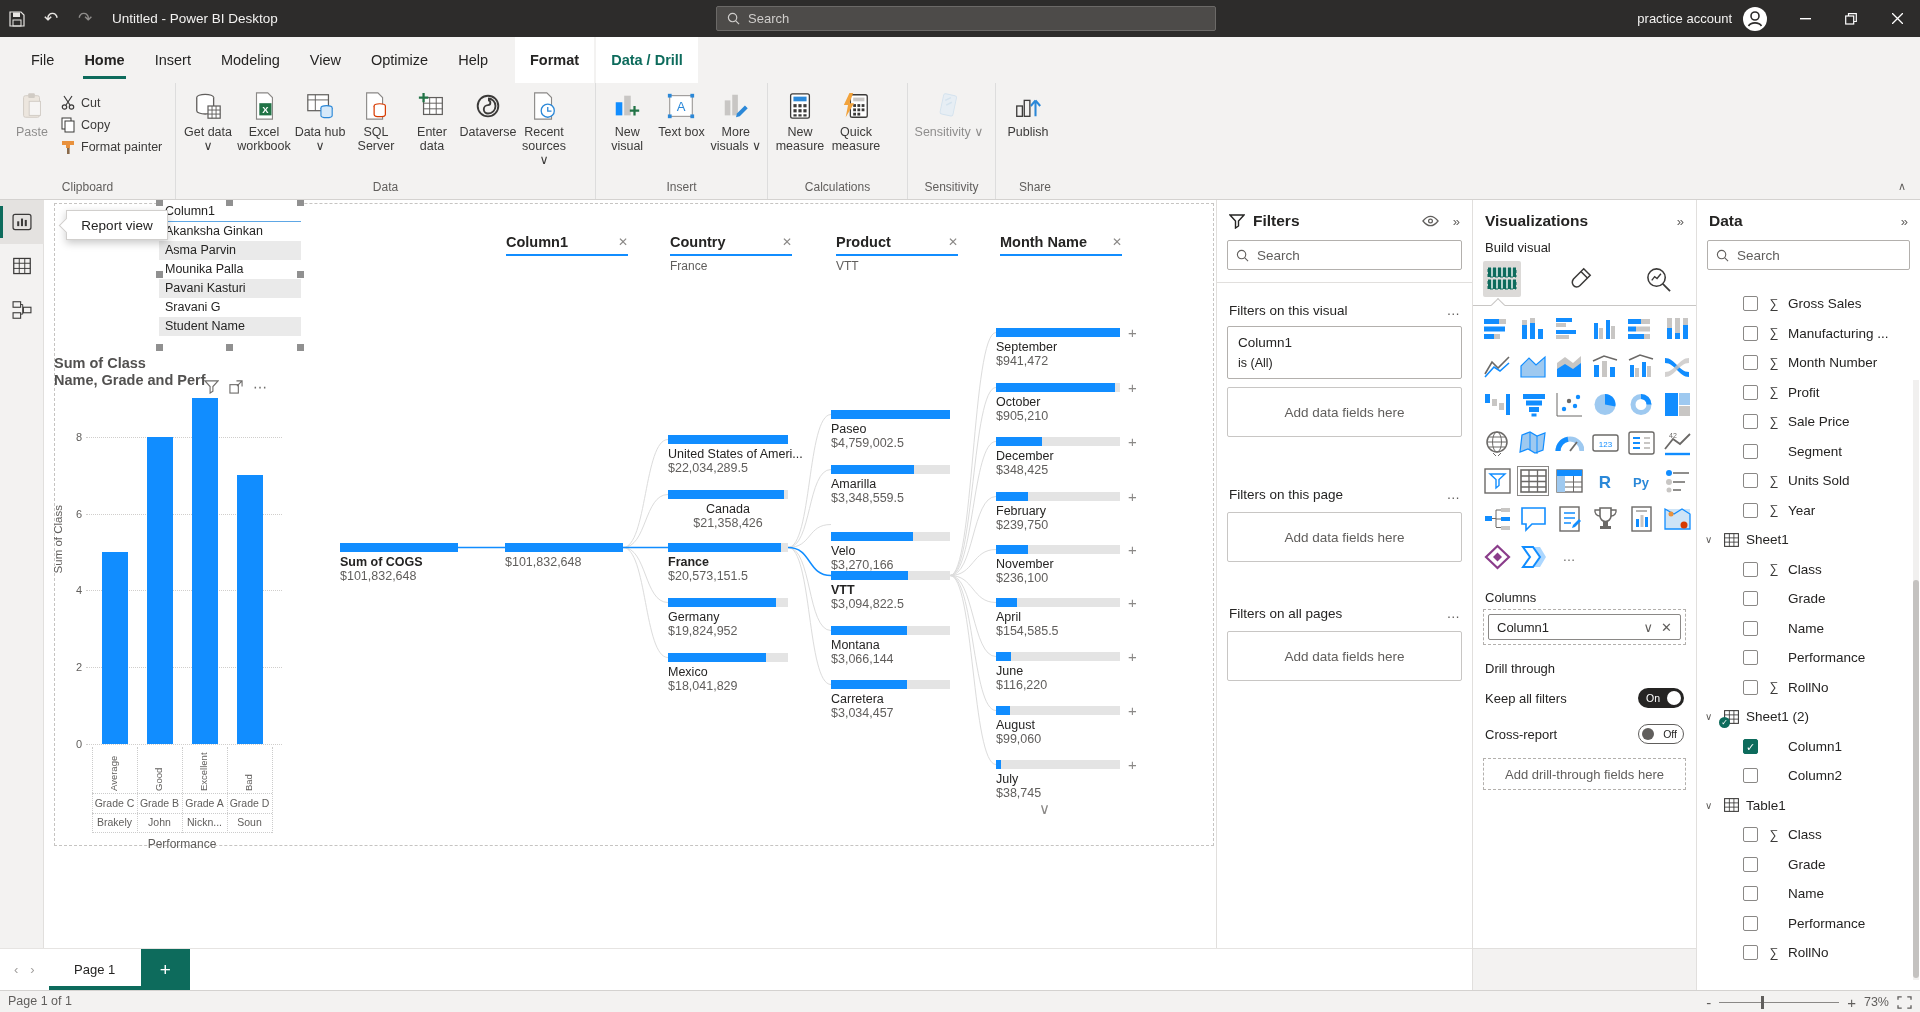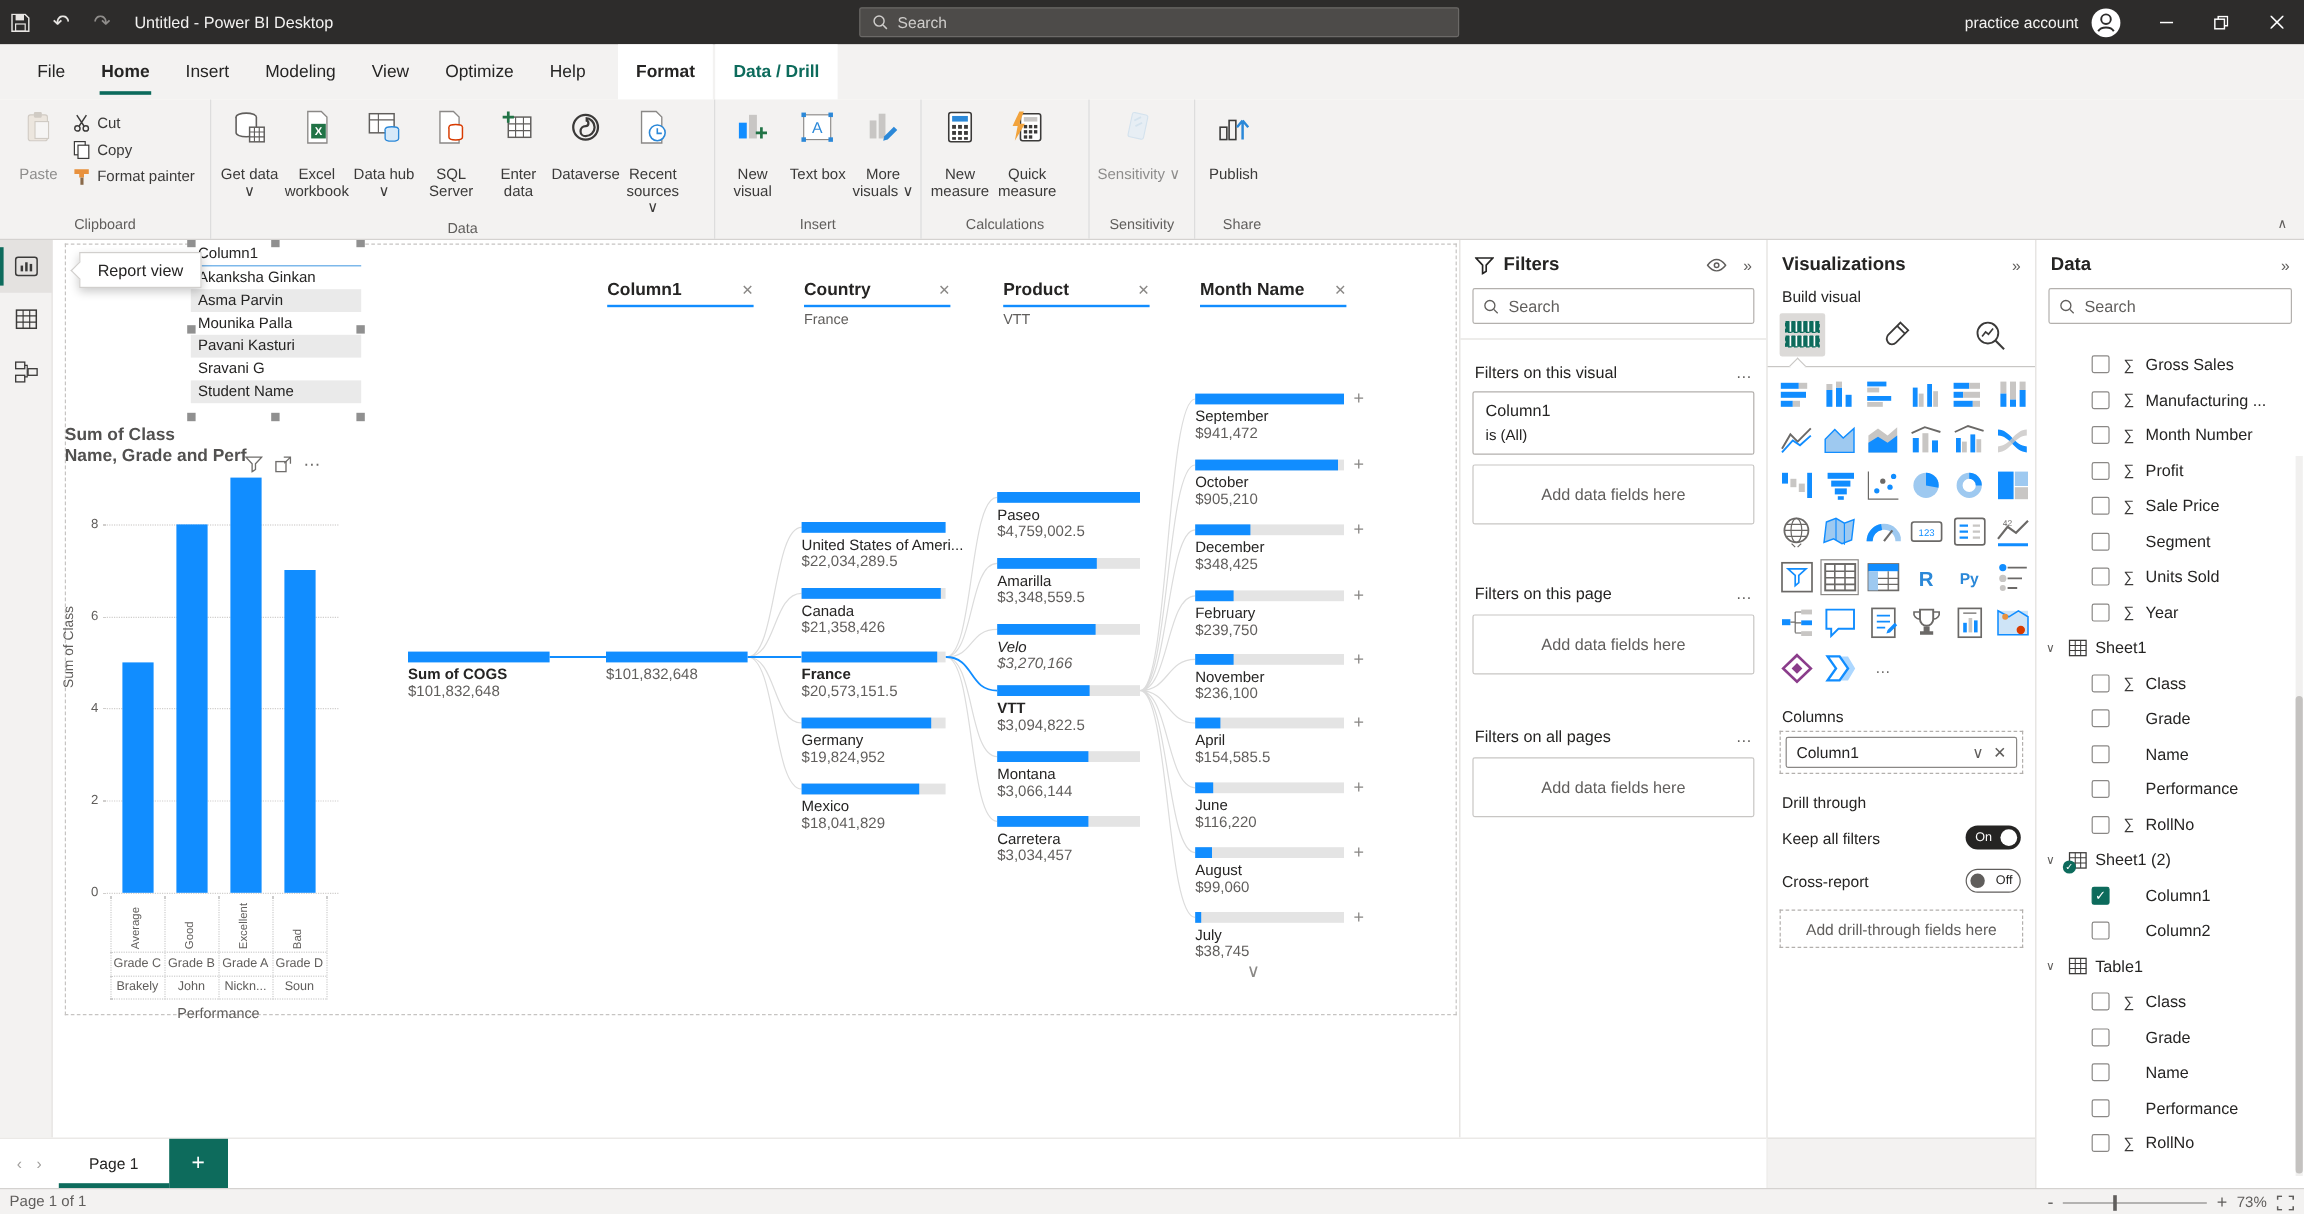--- a/index.html
+++ b/index.html
@@ -22,21 +22,21 @@
 .mitem.active{font-weight:bold}
 .mitem.active::after{content:"";position:absolute;left:14px;right:14px;bottom:4px;height:3px;background:#0d6b5c}
 .mitem.ctx{background:#fff;font-weight:bold;margin-left:2px}
 .mitem.ctx2{color:#0d6b5c}
 
 .ribbon{position:absolute;left:0;top:83px;width:1920px;height:117px;background:#f3f2f1;border-bottom:1px solid #d4d2d0;display:flex}
 .rgroup{display:flex;flex-direction:column;border-right:1px solid #ddd;padding:4px 4px 0 4px;position:relative}
 .rbtns{flex:1;display:flex;align-items:flex-start}
 .rlabel{height:22px;text-align:center;font-size:12px;color:#605e5c;line-height:20px}
 .bigbtn{width:56px;display:flex;flex-direction:column;align-items:center;padding-top:4px;font-size:12.5px;line-height:14px;text-align:center;color:#3b3a39;cursor:pointer}
-.bigbtn .bl{margin-top:17px}
+.bigbtn .bl{margin-top:4px}
 .bigbtn.dis{opacity:.55}
 .smallcol{display:flex;flex-direction:column;justify-content:flex-start;gap:6px;padding-top:8px}
 .smallbtn{display:flex;align-items:center;gap:5px;font-size:12.5px;color:#3b3a39;cursor:pointer}
 .ribcollapse{position:absolute;right:14px;bottom:6px;color:#605e5c;font-size:11px}
 
 .sidebar{position:absolute;left:0;top:200px;width:44px;height:748px;background:#f3f2f1;border-right:1px solid #e1dfdd}
 .sbitem{width:44px;height:44px;display:flex;align-items:center;justify-content:center;position:relative;cursor:pointer}
 .sbitem.active{background:#e4e2e0}
 .sbitem.active::before{content:"";position:absolute;left:0;top:6px;bottom:6px;width:3px;background:#0d6b5c}
 
@@ -480,21 +480,21 @@
         <div class="tnm"></div>
         <div class="tvl">$101,832,648</div>
       </div>
       <div class="tnode" style="left: 624px; top: 235px; width: 120px;">
         <div class="tbar">
           <div class="tfill" style="width: 100%;"></div>
         </div>
         <div class="tnm">United States of Ameri...</div>
         <div class="tvl">$22,034,289.5</div>
       </div>
-      <div class="tnode" style="left: 624px; top: 290px; width: 120px;">
+      <div class="tnode" style="left: 624px; top: 290px; width: 120px; text-align: center;">
         <div class="tbar">
           <div class="tfill" style="width: 97%;"></div>
         </div>
         <div class="tnm">Canada</div>
         <div class="tvl">$21,358,426</div>
       </div>
       <div class="tnode" style="left: 624px; top: 343px; width: 120px;">
         <div class="tbar">
           <div class="tfill" style="width: 94%;"></div>
         </div>
@@ -522,21 +522,21 @@
         <div class="tnm">Paseo</div>
         <div class="tvl">$4,759,002.5</div>
       </div>
       <div class="tnode" style="left: 787px; top: 265px; width: 119px;">
         <div class="tbar">
           <div class="tfill" style="width: 70%;"></div>
         </div>
         <div class="tnm">Amarilla</div>
         <div class="tvl">$3,348,559.5</div>
       </div>
-      <div class="tnode" style="left: 787px; top: 320px; width: 119px; font-style: italic;">
+      <div class="tnode" style="left: 787px; top: 332px; width: 119px;">
         <div class="tbar">
           <div class="tfill" style="width: 69%;"></div>
         </div>
         <div class="tnm">Velo</div>
         <div class="tvl">$3,270,166</div>
       </div>
       <div class="tnode" style="left: 787px; top: 371px; width: 119px;">
         <div class="tbar">
           <div class="tfill" style="width: 65%;"></div>
         </div>

